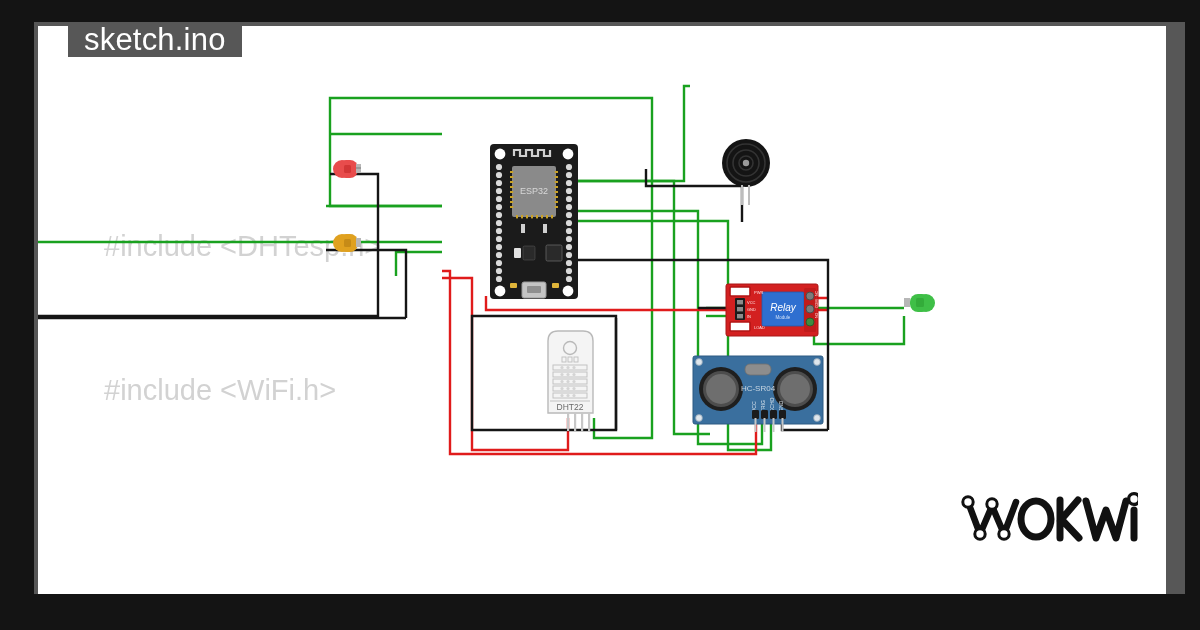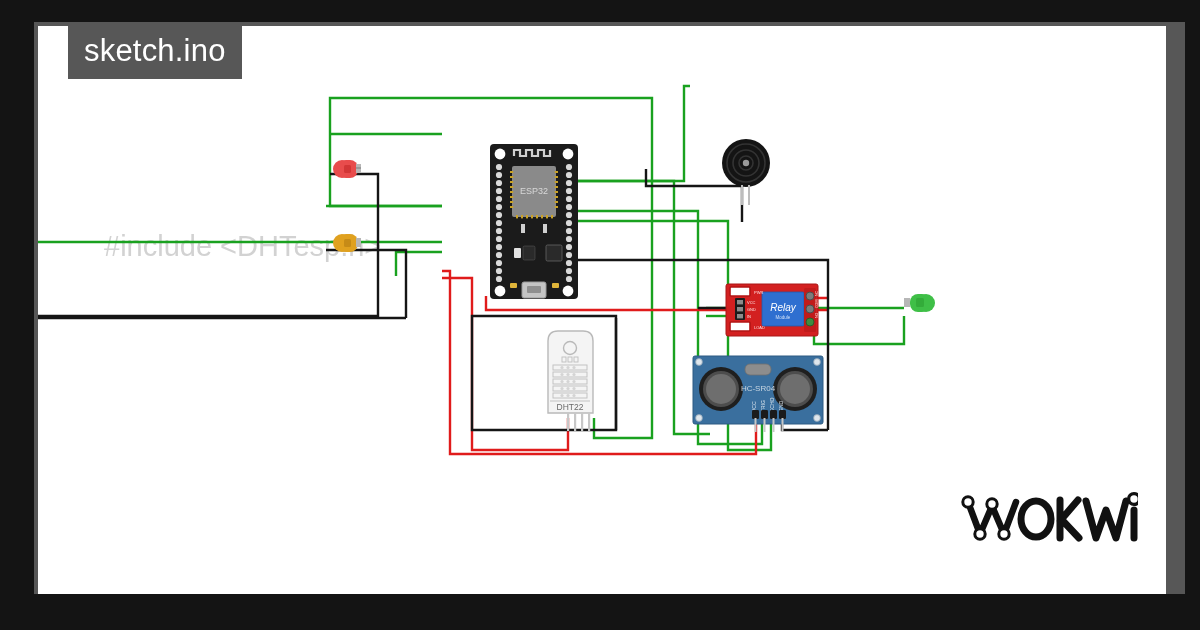--- a/index.html
+++ b/index.html
@@ -16,21 +16,21 @@
     position:absolute;left:34px;top:22px;width:1151px;height:572px;
     background:#575757;
   }
   #panel{
     position:absolute;left:38px;top:26px;width:1128px;height:568px;
     background:#ffffff;overflow:hidden;
   }
   
   #tab{
     position:absolute;left:68px;top:22px;
-    height:29px;padding:14px 16px;
+    height:35px;padding:0 16px;
     background:#575757;color:#ffffff;
     display:flex;align-items:center;
     font-size:31px;letter-spacing:.2px;
     z-index:40;
   }
   
   #code{
     position:absolute;left:66px;top:100px;
     z-index:5;
     color:#d2d2d2;
@@ -50,20 +50,21 @@
 <body>
 
 <div id="frame">
 
   <div id="shadow-layer"></div>
 
   <div id="panel">
 
     <div id="code">
       <span class="ln">#include &lt;DHTesp.h&gt;</span>
+      <span class="ln">#include &lt;WiFi.h&gt;</span>
       
       
       
       
       
       
       
       
     </div>
 

